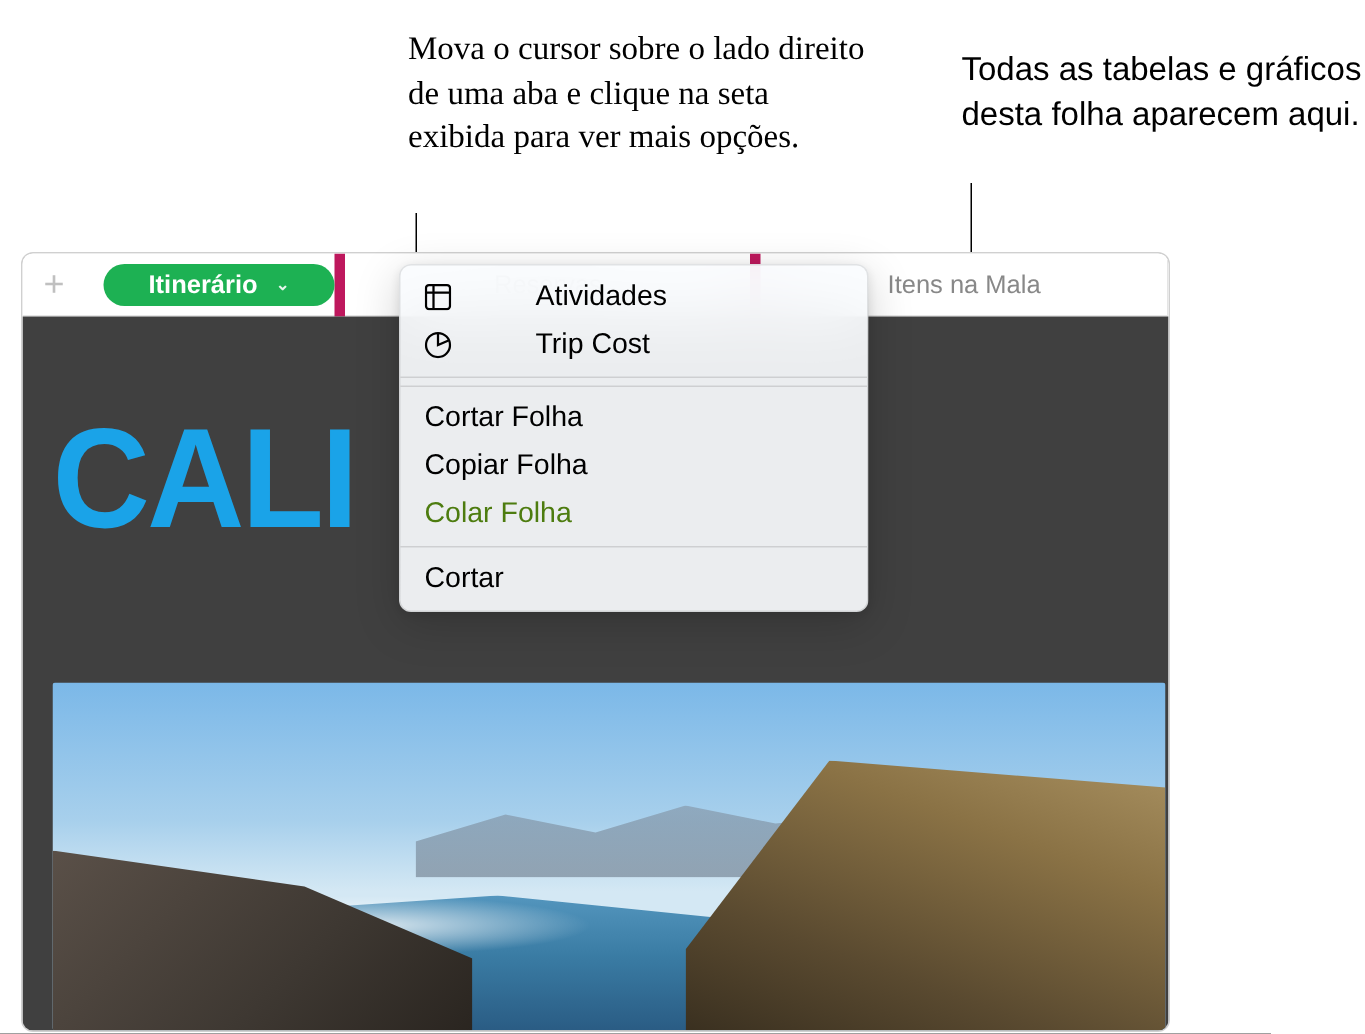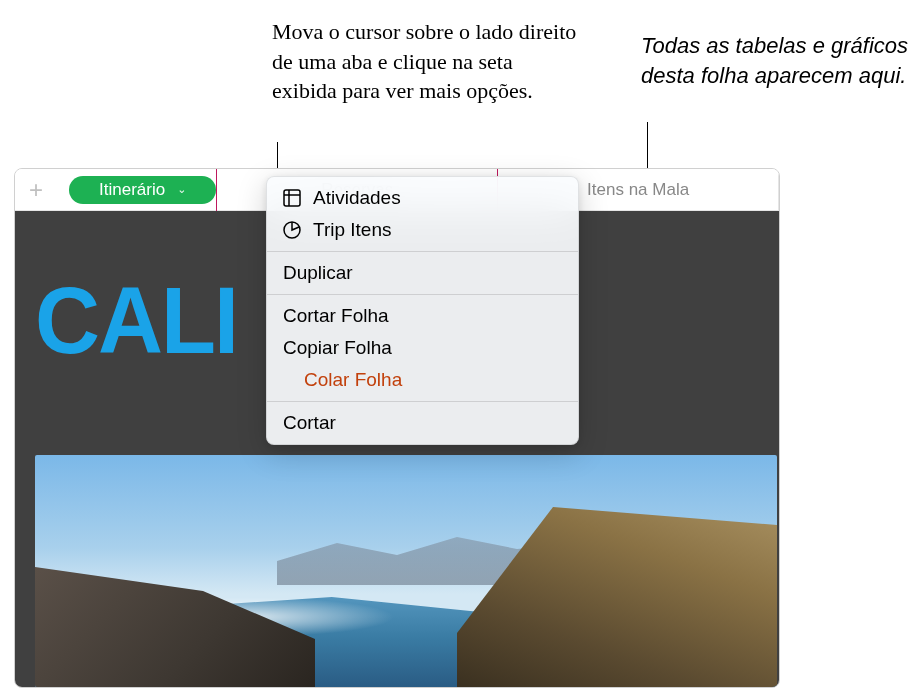--- a/index.html
+++ b/index.html
@@ -24,21 +24,20 @@
     .callout-left {
       top: 17px;
       left: 272px;
       width: 310px;
       font-family: Liberation Serif, serif;
     }
     .callout-right {
       top: 31px;
       left: 641px;
       width: 270px;
-      font-style: italic;
     }
     .callout-line {
       position: absolute;
       background: #000;
     }
     .line-left-v {
       left: 277px;
       top: 142px;
       width: 1px;
       height: 31px;
@@ -85,21 +84,21 @@
       font-weight: 300;
       cursor: pointer;
     }
     .tab {
       height: 28px;
       padding: 0 30px 0 30px;
       border-radius: 14px;
       display: flex;
       align-items: center;
       font-size: 17px;
-      font-weight: 400;
+      font-weight: 700;
       margin-left: 12px;
       cursor: pointer;
       position: relative;
       text-align: center;
     }
     .tab.active {
       background: #1db153;
       color: #fff;
     }
     .tab .chevron {
@@ -107,21 +106,21 @@
       font-size: 11px;
       opacity: 0.9;
     }
     .tab-inactive {
       height: 42px;
       display: flex;
       align-items: center;
       justify-content: center;
       color: #888;
       font-size: 17px;
-      border-left: 1px solid #be185d;
+      border-left: 7px solid #be185d;
       font-weight: 400;
       cursor: pointer;
     }
     .tab-reservas {
       flex: 1;
       min-width: 150px;
     }
     .tab-itens {
       flex: 1;
       min-width: 150px;
@@ -221,25 +220,25 @@
       backdrop-filter: blur(20px);
     }
     .menu-item {
       display: flex;
       align-items: center;
       height: 32px;
       padding: 0 16px;
       font-size: 19px;
       color: #000;
       cursor: pointer;
+      gap: 44px;
     }
     .menu-item.disabled {
-      color: #c2410c;
+      color: #4d7c0f;
       cursor: default;
-      margin-left: 21px;
     }
     .menu-item .icon {
       width: 22px;
       margin-right: 8px;
       display: inline-flex;
       align-items: center;
       justify-content: flex-start;
     }
     .menu-item .icon svg {
       width: 18px;
@@ -304,26 +303,23 @@
     </span>
     <span>Atividades</span>
   </div>
   <div class="menu-item">
     <span class="icon">
       <svg viewBox="0 0 18 18">
           <circle cx="9" cy="9" r="8"></circle>
           <path d="M9 1 L9 9 L16 6"></path>
         </svg>
     </span>
-    <span>Trip Itens</span>
+    <span>Trip Cost</span>
   </div>
   <div class="menu-divider"></div>
-  <div class="menu-item">
-    <span>Duplicar</span>
-  </div>
   <div class="menu-divider"></div>
   <div class="menu-item">
     <span>Cortar Folha</span>
   </div>
   <div class="menu-item">
     <span>Copiar Folha</span>
   </div>
   <div class="menu-item disabled">
     <span>Colar Folha</span>
   </div>

